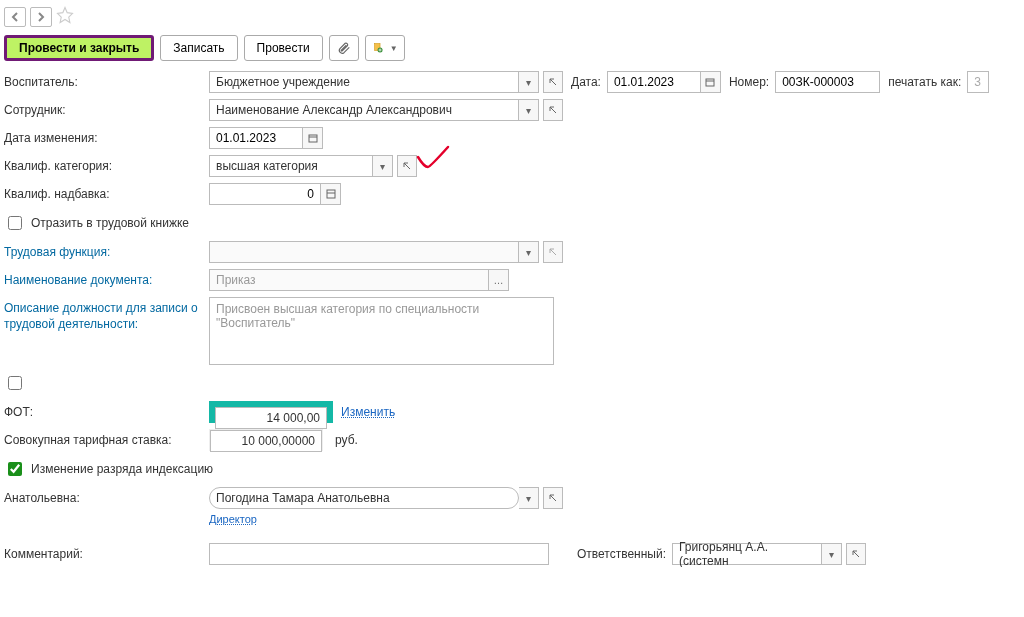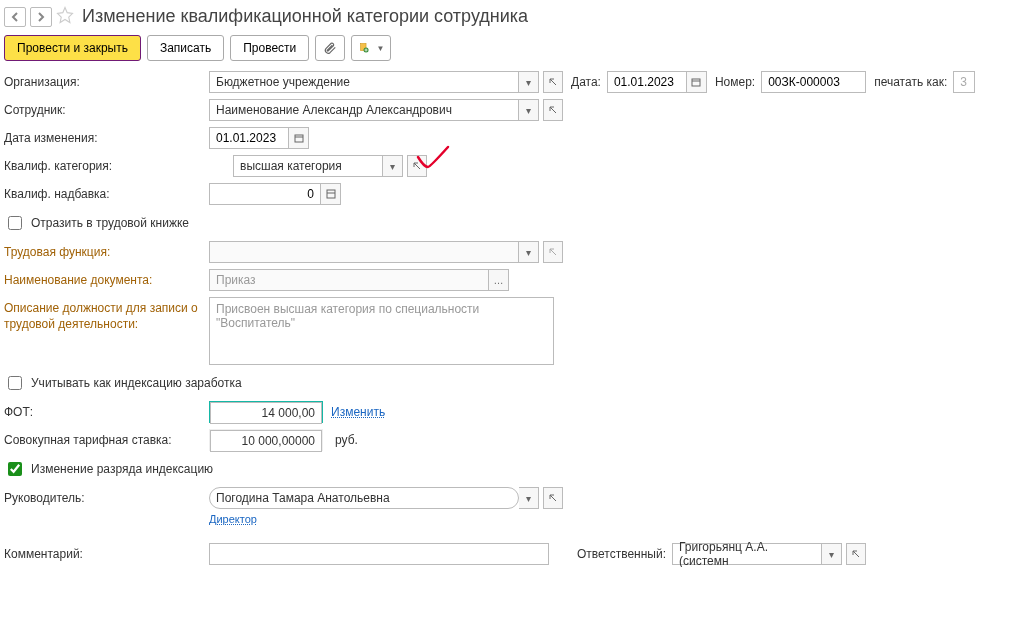--- a/index.html
+++ b/index.html
@@ -44,39 +44,39 @@
     padding: 4px 12px;
     font-size:12px;
     border-radius:3px;
     cursor:pointer;
     display:flex;
     align-items:center;
     gap:6px;
     height:26px;
   }
   .btn-yellow {
-    background:#fde047;
-    border:1px solid #701a75;
-    font-weight:normal;
+    background:#bef264;
+    border:3px solid #701a75;
+    font-weight:bold;
   }
   .btn-icon-only { padding: 4px 6px; width:30px; justify-content:center;}
   .btn svg { width:14px; height:14px; }
 
   .form {
     display:grid;
     grid-template-columns: 205px 1fr;
     row-gap: 6px;
     align-items:start;
     max-width: 1010px;
   }
   .row-label {
     padding-top:4px;
     color:#333;
   }
-  .row-label.disabled { color:#a16207; }
+  .row-label.disabled { color:#0369a1; }
   .row-value {
     display:flex;
     align-items:center;
     gap:8px;
     flex-wrap:wrap;
   }
   .inline-extra {
     display:flex;
     align-items:center;
     gap:6px;
@@ -106,22 +106,22 @@
     align-items:center;
     justify-content:center;
     cursor:pointer;
     font-size:10px;
     color:#666;
   }
   .pick-btn.detached { border-left:1px solid #bbb; margin-left:4px; }
   .pick-btn svg { width:10px; height:10px; }
   .w-org { width:310px; }
   .w-emp { width:310px; }
-  .w-date { width:80px; }
-  .w-cat { width:150px;margin-left:24px; }
+  .w-date { width:94px; }
+  .w-cat { width:164px; }
   .w-num { width:112px; text-align:right;}
   .w-num2 { width:112px; text-align:right; border:none; }
   .w-func { width:310px; }
   .w-doc  { width:280px; }
   .w-mgr  { width:310px;border-radius:11px; }
   .w-comm { width:340px; }
   .w-numer { width:105px; }
   .w-resp { width:150px; }
   .w-print { width:22px;}
 
@@ -179,21 +179,20 @@
   <div class="nav-btn">
     <svg viewBox="0 0 10 10">
         <path d="M3 1 L7 5 L3 9"></path>
       </svg>
   </div>
   <span class="star-icon">
     <svg viewBox="0 0 24 24">
         <path d="M12 2l2.9 6.9L22 10l-5 4.9 1.5 7.1L12 18l-6.5 4 1.5-7.1L2 10l7.1-1.1z"></path>
       </svg>
   </span>
-  <span class="title">Изменение квалификационной категории сотрудника</span>
 </div>
 
 <div class="toolbar">
   <button class="btn btn-yellow">Провести и закрыть</button>
   <button class="btn">Записать</button>
   <button class="btn">Провести</button>
   <button class="btn btn-icon-only">
     <svg viewBox="0 0 24 24">
         <path d="M21 11l-9 9a5 5 0 01-7-7l9-9a3 3 0 014 4l-9 9a1 1 0 01-1.5-1.5L16 7" fill="none" stroke="#666" stroke-width="2"></path>
       </svg>
@@ -203,21 +202,21 @@
         <rect x="5" y="3" width="11" height="14" fill="#f5c04a" stroke="#c78a00"></rect>
         <circle cx="16" cy="16" r="5" fill="#3a8f3a"></circle>
         <path d="M16 13v6M13 16h6" stroke="#fff" stroke-width="1.5"></path>
       </svg>
     <span style="font-size:8px;color:#666">▼</span>
   </button>
 </div>
 
 <div class="form">
 
-  <div class="row-label">Организация:</div>
+  <div class="row-label">Воспитатель:</div>
   <div class="row-value">
     <div class="input-group">
       <div class="display w-org org-highlight">Бюджетное учреждение</div>
       <div class="pick-btn">▾</div>
       <div class="pick-btn detached">
         <svg viewBox="0 0 10 10">
             <path d="M2 6 V2 H6 M2 2 L8 8" stroke="#666" fill="none"></path>
           </svg>
       </div>
     </div>
@@ -328,45 +327,44 @@
     </div>
   </div>
 
   <div class="row-label disabled" style="line-height:1.3">Описание должности для записи о трудовой деятельности:</div>
   <div class="row-value">
     <textarea class="desc" readonly="" style="">Присвоен высшая категория по специальности "Воспитатель"</textarea>
   </div>
 
   <div class="checkbox-row">
     <input type="checkbox" style="">
-    <span>Учитывать как индексацию заработка</span>
   </div>
 
   <div class="row-label">ФОТ:</div>
   <div class="row-value">
-    <div class="input-group" style="border:1px solid #14b8a6">
+    <div class="input-group" style="border:6px solid #14b8a6">
       <div class="display w-num2" style="justify-content:flex-end">14 000,00</div>
     </div>
     <span class="link">Изменить</span>
   </div>
 
   <div class="row-label">Совокупная тарифная ставка:</div>
   <div class="row-value">
     <div class="input-group" style="border:1px solid #eee">
       <div class="display w-num2" style="justify-content:flex-end">10 000,00000</div>
     </div>
     <span class="unit">руб.</span>
   </div>
 
   <div class="checkbox-row">
     <input type="checkbox" checked="" class="check-green" style="">
     <span>Изменение разряда индексацию</span>
   </div>
 
-  <div class="row-label">Руководитель:</div>
+  <div class="row-label">Анатольевна:</div>
   <div class="row-value" style="flex-direction:column; align-items:flex-start; gap:2px;">
     <div class="input-group">
       <div class="display w-mgr">Погодина Тамара Анатольевна</div>
       <div class="pick-btn">▾</div>
       <div class="pick-btn detached">
         <svg viewBox="0 0 10 10">
             <path d="M2 6 V2 H6 M2 2 L8 8" stroke="#666" fill="none"></path>
           </svg>
       </div>
     </div>

